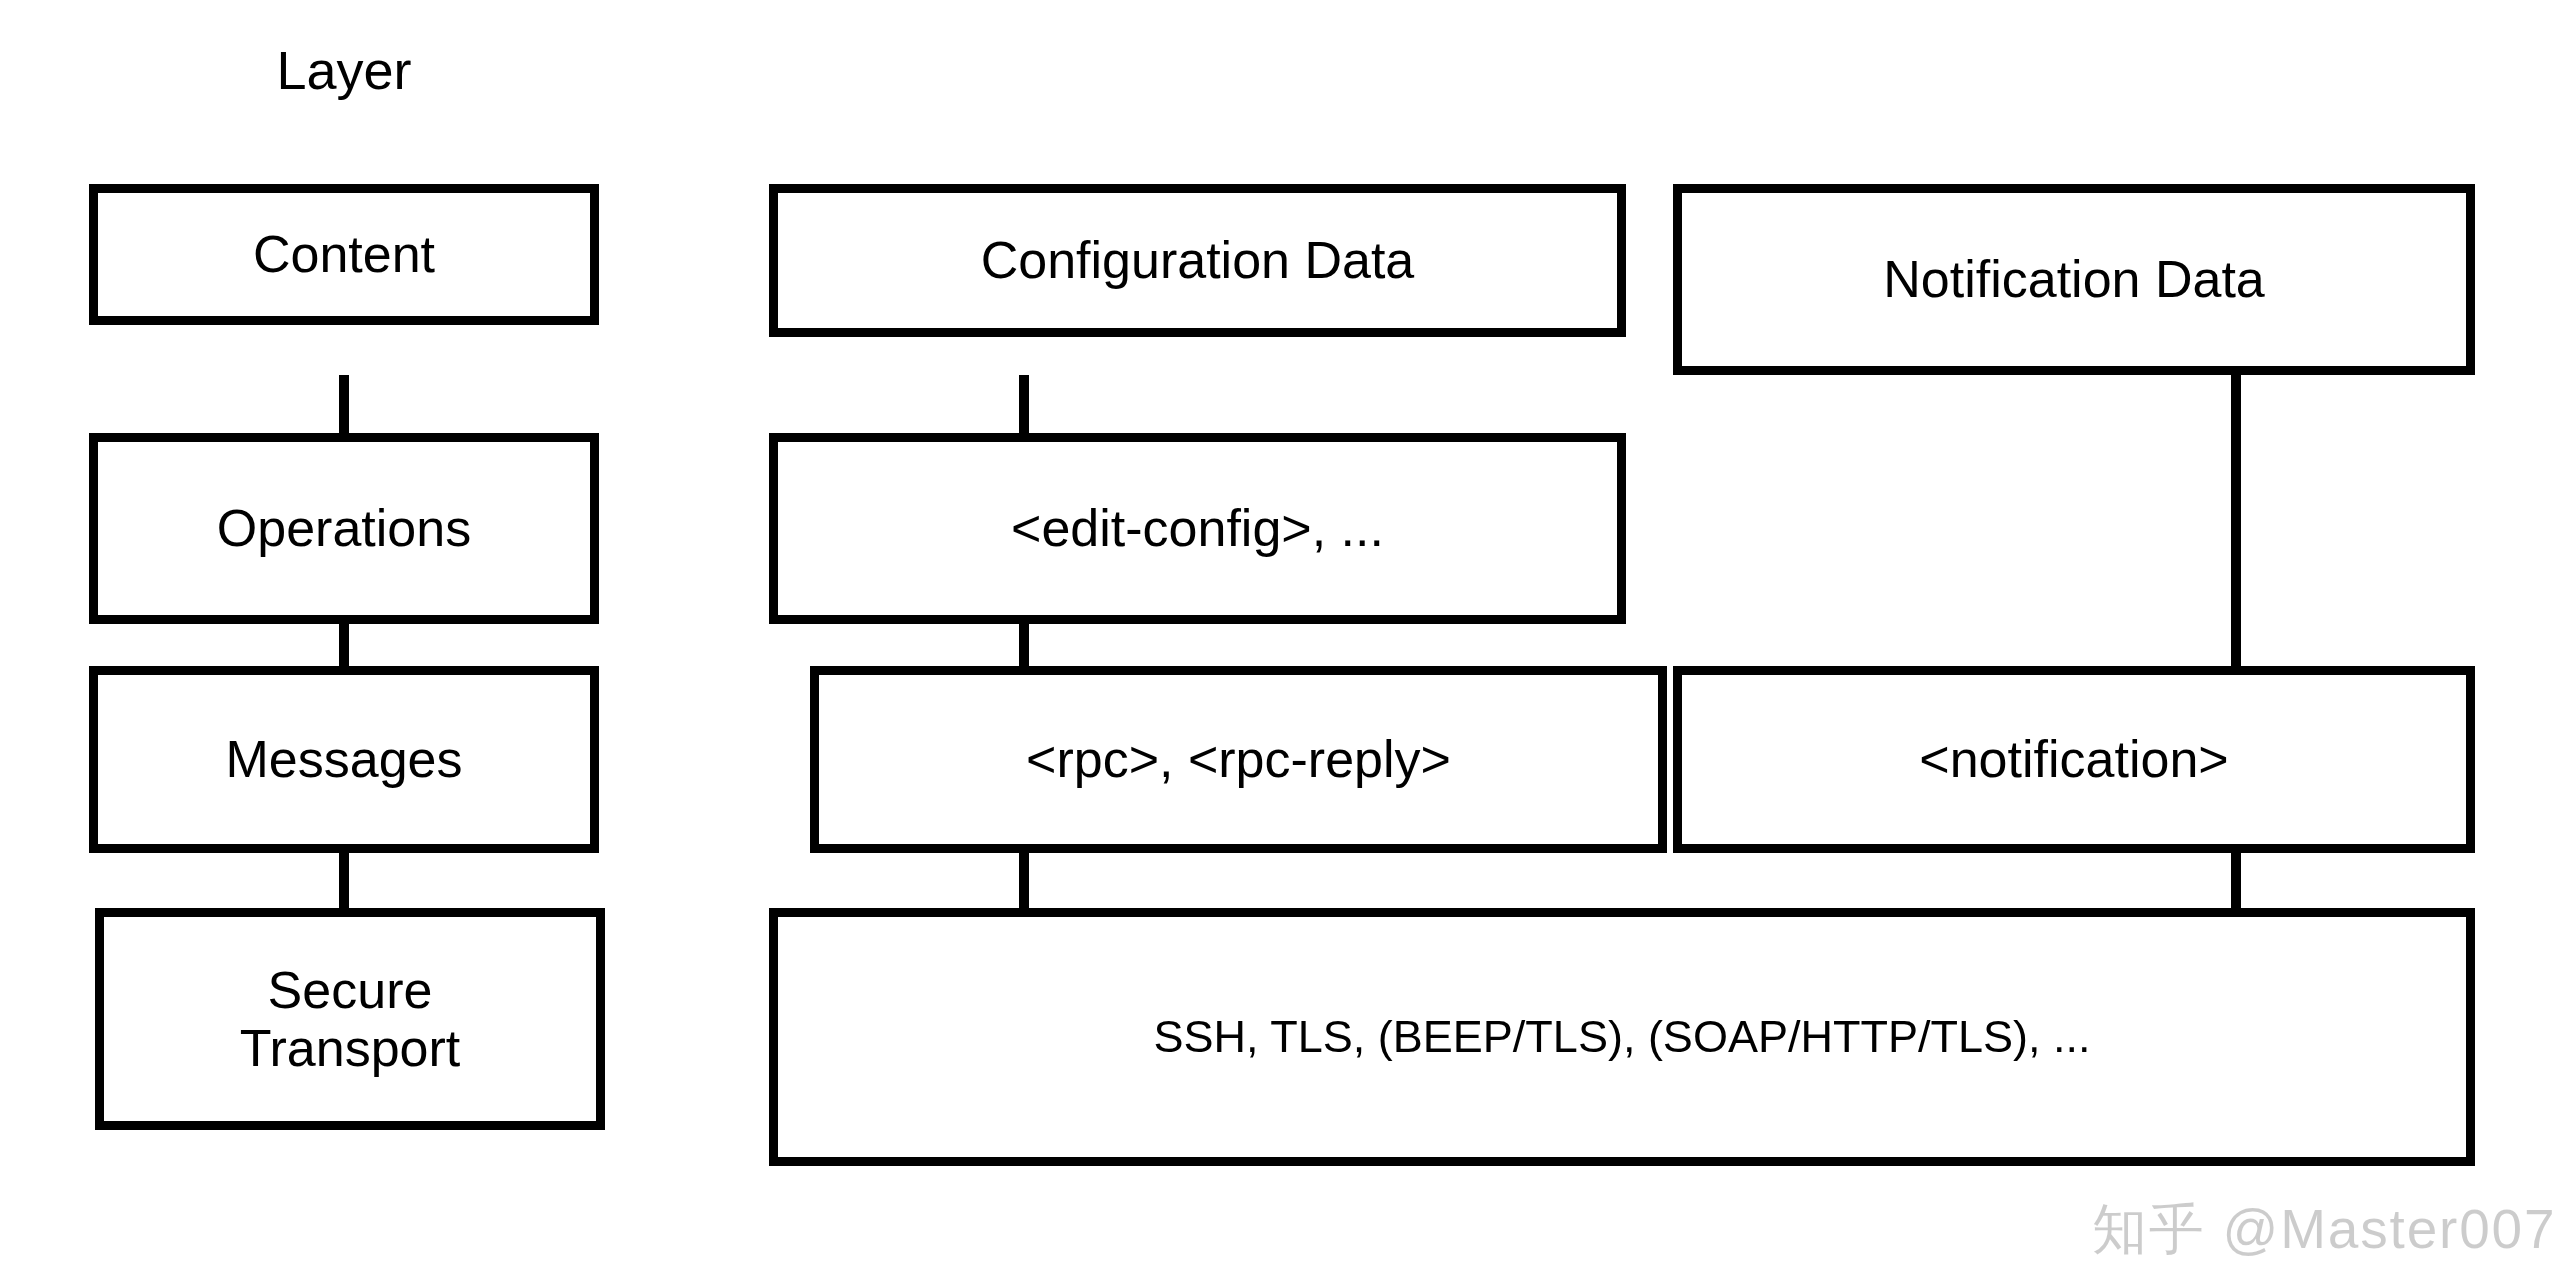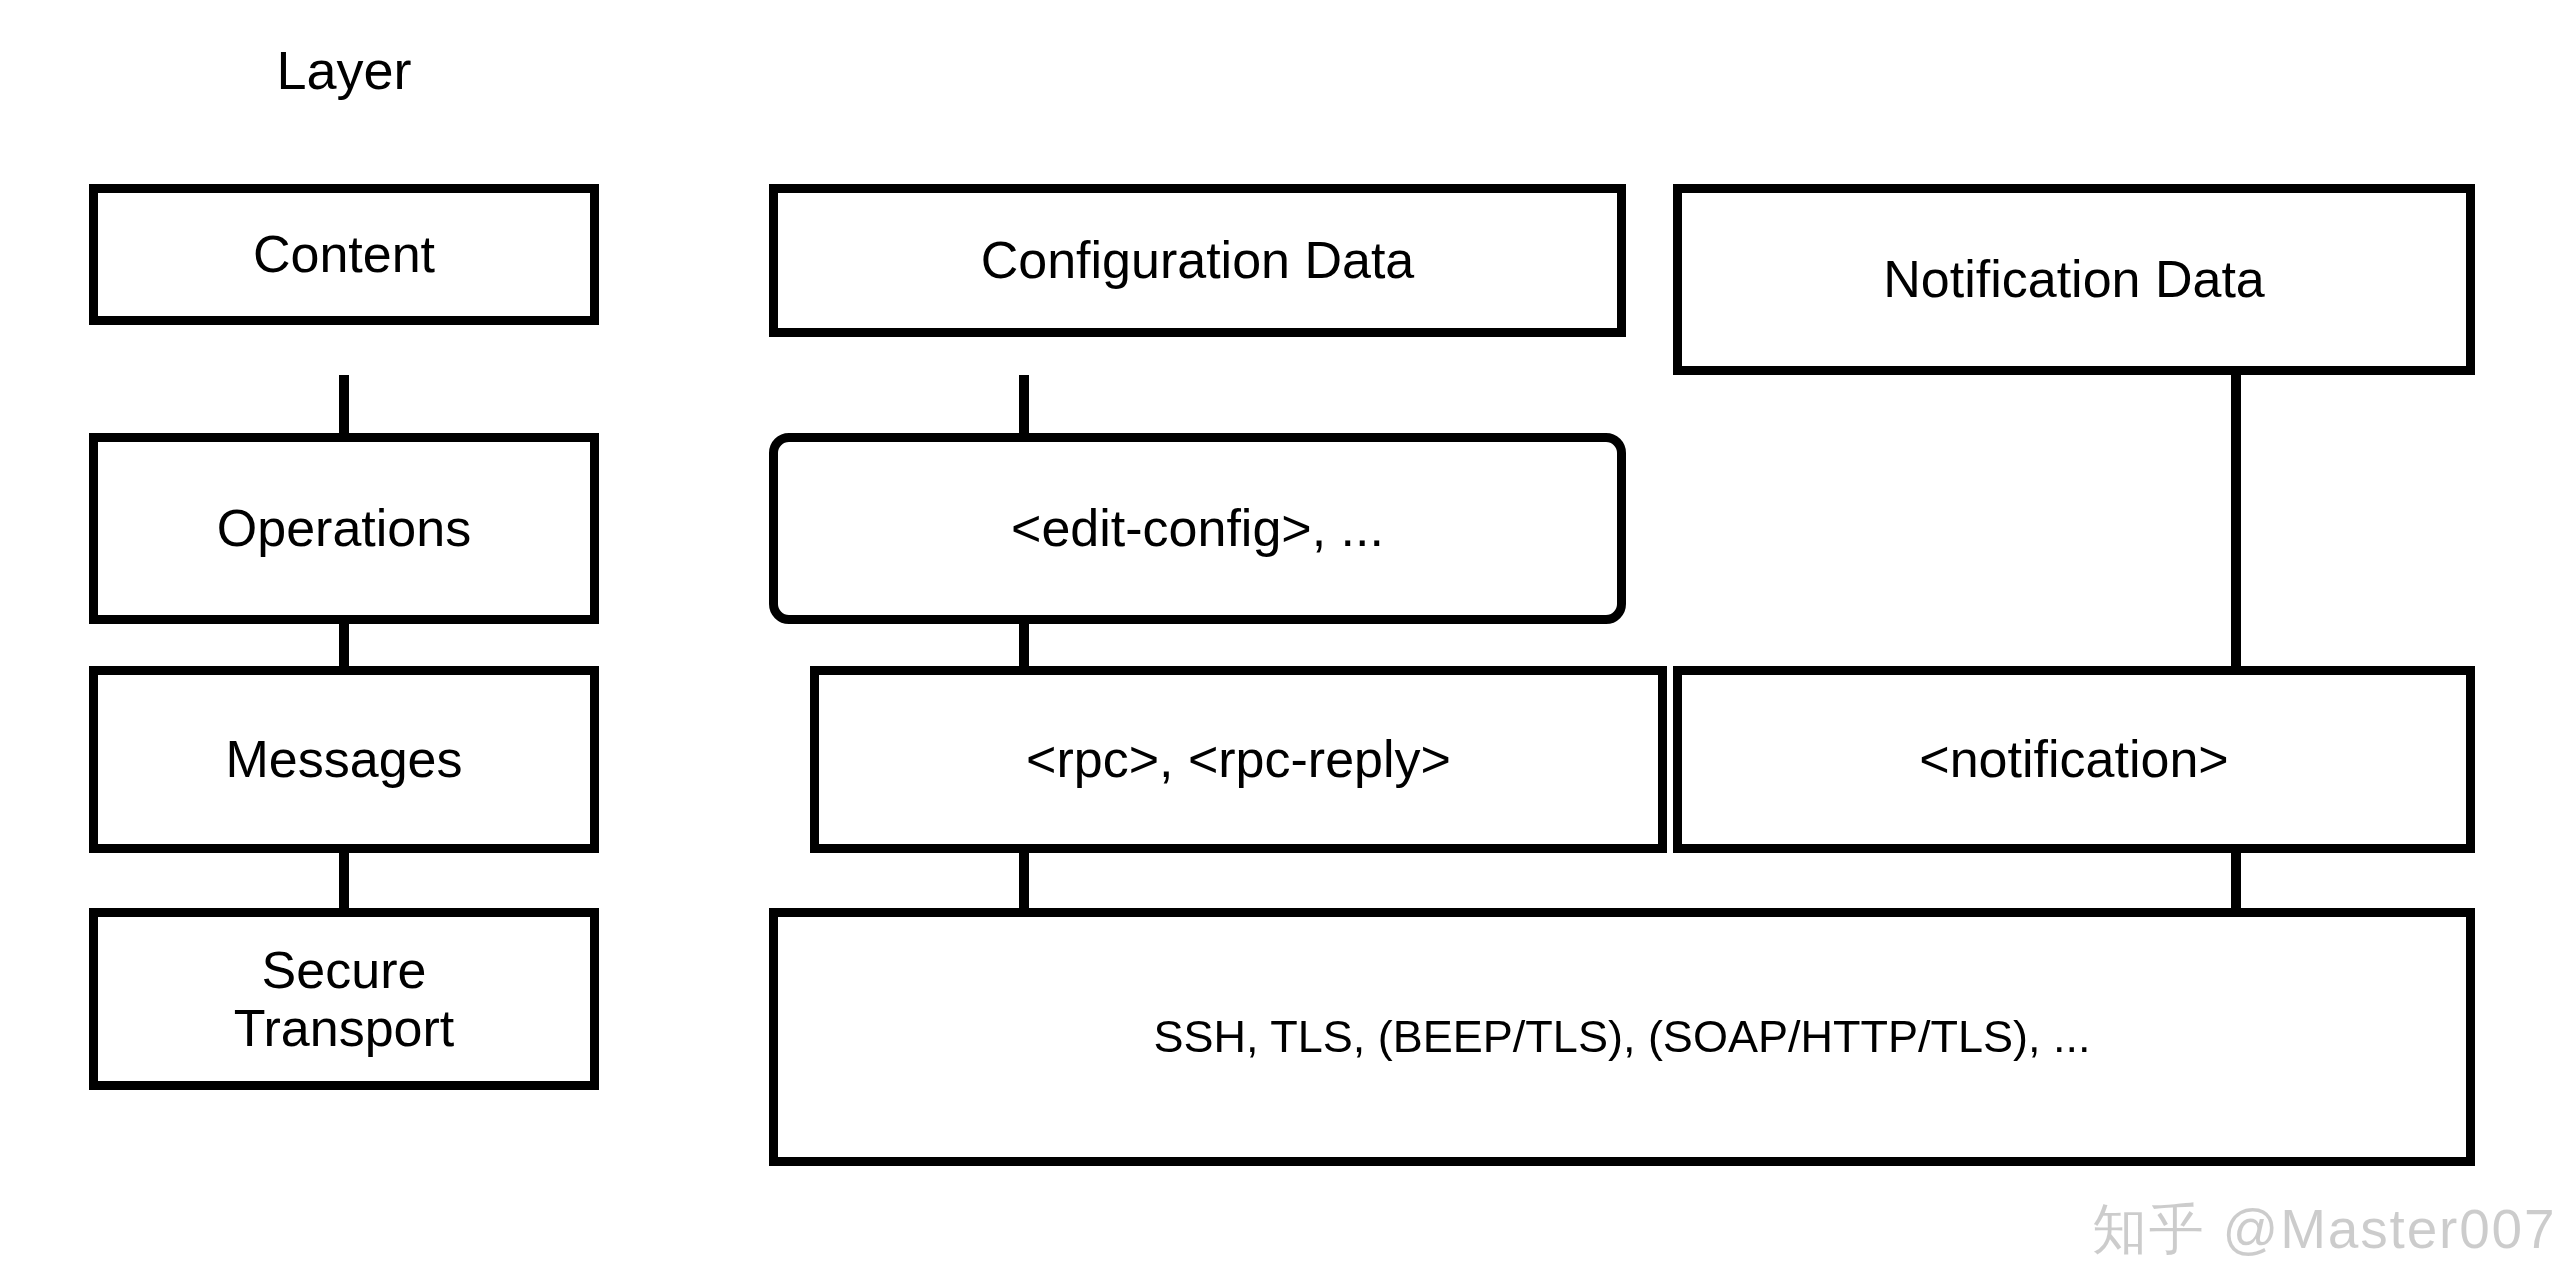--- a/index.html
+++ b/index.html
@@ -84,38 +84,38 @@
   </div>
 
   <div class="node-box" style="left:89px; top:433px; width:510px; height:191px;">
     <span class="node-label">Operations</span>
   </div>
 
   <div class="node-box" style="left:89px; top:666px; width:510px; height:187px;">
     <span class="node-label">Messages</span>
   </div>
 
-  <div class="node-box" style="left:89px; top:908px; width:510px; height:182px;">
+  <div class="node-box" style="left:95px; top:908px; width:510px; height:222px;">
     <span class="node-label">Secure
 Transport</span>
   </div>
 
   <div class="connector" style="left:339px; top:375px;  height:58px;"></div>
   <div class="connector" style="left:339px; top:623px;  height:43px;"></div>
   <div class="connector" style="left:339px; top:853px;  height:55px;"></div>
 
   <div class="node-box" style="left:769px; top:184px; width:857px; height:153px;">
     <span class="node-label">Configuration Data</span>
   </div>
 
   <div class="node-box" style="left:1673px; top:184px; width:802px; height:191px;">
     <span class="node-label">Notification Data</span>
   </div>
 
-  <div class="node-box" style="left:769px; top:433px; width:857px; height:191px;border-radius:20px;">
+  <div class="node-box" style="left:769px; top:433px; width:857px; height:191px;">
     <span class="node-label">&lt;edit-config&gt;, ...</span>
   </div>
 
   <div class="node-box" style="left:810px; top:666px; width:857px; height:187px;">
     <span class="node-label">&lt;rpc&gt;, &lt;rpc-reply&gt;</span>
   </div>
 
   <div class="node-box" style="left:1673px; top:666px; width:802px; height:187px;">
     <span class="node-label">&lt;notification&gt;</span>
   </div>

